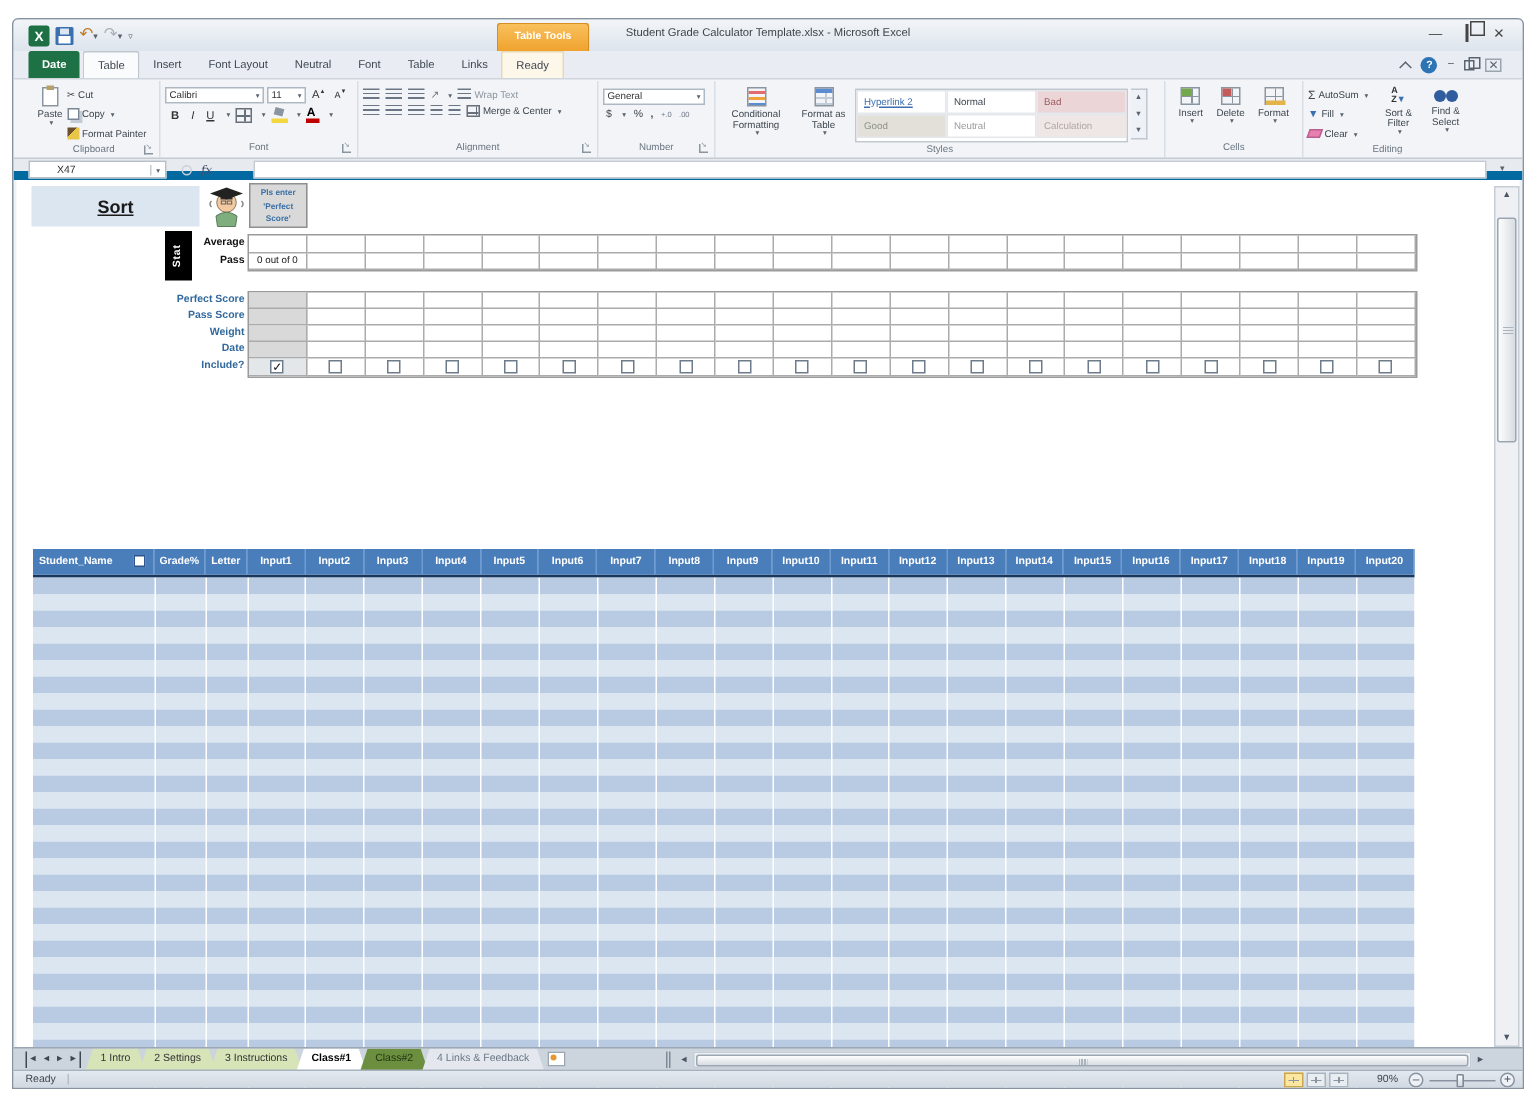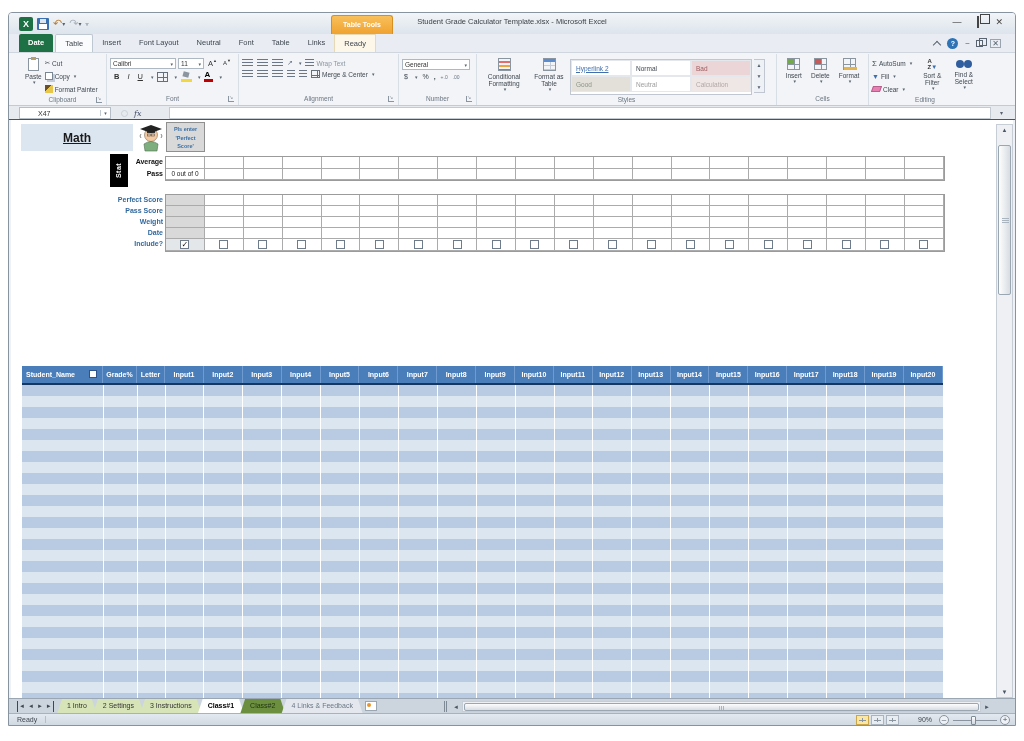--- a/index.html
+++ b/index.html
@@ -87,21 +87,21 @@
   .gcell.calc{background:#efe7e6;color:#b0a8a6;}
   .gal-scroll{width:11px;height:34px;border:1px solid #c0c7d0;border-left:none;margin-top:3px;display:flex;flex-direction:column;
               align-items:center;justify-content:space-between;font-size:5px;color:#5a6470;background:#eef1f5;padding:2px 0;}
   .binoc{width:16px;height:11px;position:relative;}
   .binoc::before,.binoc::after{content:"";position:absolute;top:2px;width:8px;height:8px;border-radius:50%;background:#2f5d9e;}
   .binoc::before{left:0;} .binoc::after{right:0;}
   .sortAZ{font-size:6px;font-weight:bold;color:#333;line-height:6px;text-align:left;}
   .eraser{width:9px;height:6px;background:#e77fb1;transform:skewX(-20deg);border:1px solid #b95f8d;}
   .filldown{color:#3a6fb0;font-size:7px;line-height:7px;}
   
-  #fbar{position:absolute;left:0;top:93px;width:100%;height:14px;background:#e7ebf0;border-bottom:1px solid #0369a1;}
+  #fbar{position:absolute;left:0;top:93px;width:100%;height:14px;background:#e7ebf0;border-bottom:6px solid #0369a1;}
   #namebox{position:absolute;left:10px;top:1px;width:92px;height:12px;background:#fff;border:1px solid #b6bec8;
            font-size:7px;color:#333;display:flex;align-items:center;}
   #namebox .nbtext{flex:1;padding-left:18px;}
   #namebox .nbarr{border-left:1px solid #c3cad2;width:10px;text-align:center;font-size:5px;color:#5a6470;}
   #fx-zone{position:absolute;left:106px;top:1px;width:52px;height:12px;display:flex;align-items:center;gap:6px;
            font-size:8px;color:#5a6470;padding-left:6px;}
   .fx{font-family:"DejaVu Serif",serif;font-style:italic;font-size:8px;color:#44506b;}
   .dimdot{width:7px;height:7px;border:1px solid #c9d0d8;border-radius:50%;}
   #fvalue{position:absolute;left:160px;top:1px;right:24px;height:12px;background:#fff;border:1px solid #c3cad2;}
   #fchev{position:absolute;right:5px;top:1px;width:17px;height:12px;font-size:6px;color:#5a6470;text-align:center;line-height:12px;}
@@ -437,21 +437,21 @@
     </div>
     <div id="fx-zone">
       <span class="dimdot"></span>
       <span class="fx">fx</span>
     </div>
     <div id="fvalue"></div>
     <div id="fchev">▾</div>
   </div>
 
   <div id="sheet">
-    <div class="abs" id="math-band">Math</div>
+    <div class="abs" id="math-band">Sort</div>
 
     <svg class="abs" id="grad-icon" viewBox="0 0 32 30">
       <circle cx="16" cy="13" r="6.5" fill="#f2c9a0" stroke="#7a6a55" stroke-width="0.6"></circle>
       <path d="M9 22 q7 -5 14 0 l-1 7 h-12 z" fill="#7fae7e" stroke="#4f7050" stroke-width="0.6"></path>
       <rect x="12" y="9" width="8" height="2" fill="#333"></rect>
       <polygon points="16,3 27,7 16,11 5,7" fill="#222"></polygon>
       <rect x="13" y="6.5" width="6" height="3" fill="#222"></rect>
       <path d="M6 12 q-2 2 0 4" stroke="#888" fill="none" stroke-width="1"></path>
       <path d="M26 12 q2 2 0 4" stroke="#888" fill="none" stroke-width="1"></path>
       <rect x="12.5" y="12" width="3" height="2" fill="none" stroke="#555" stroke-width="0.6"></rect>

